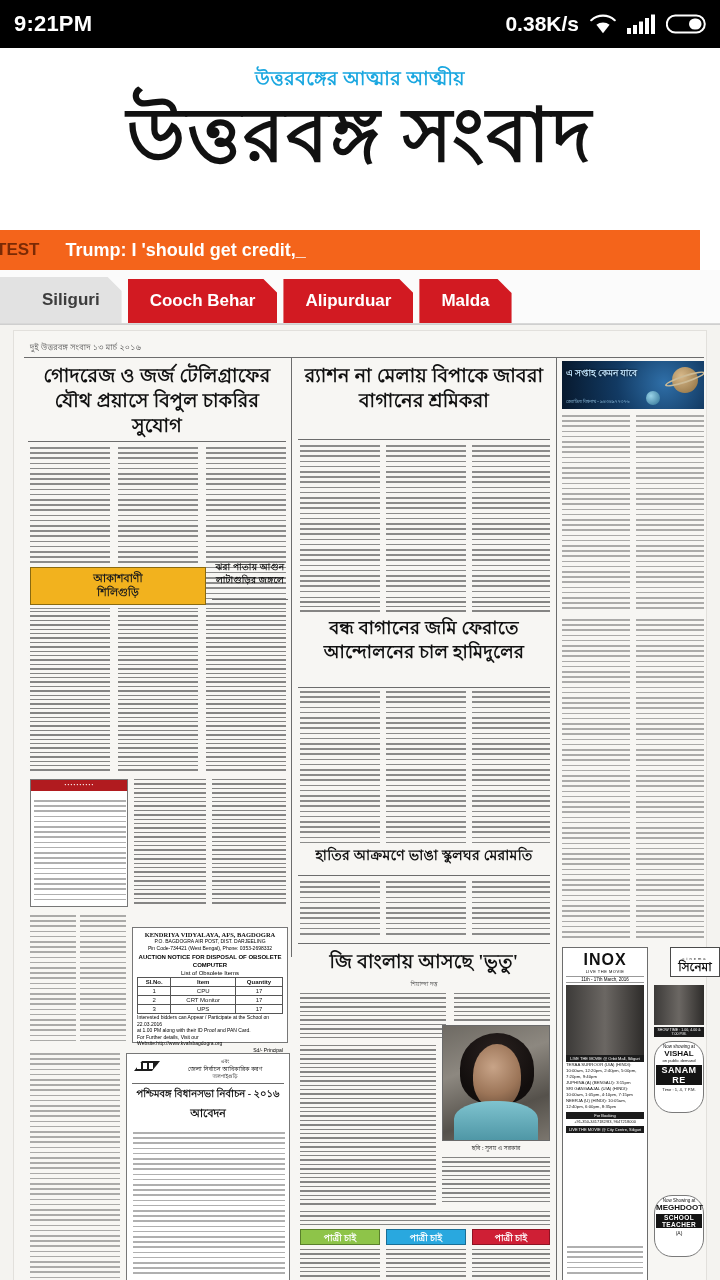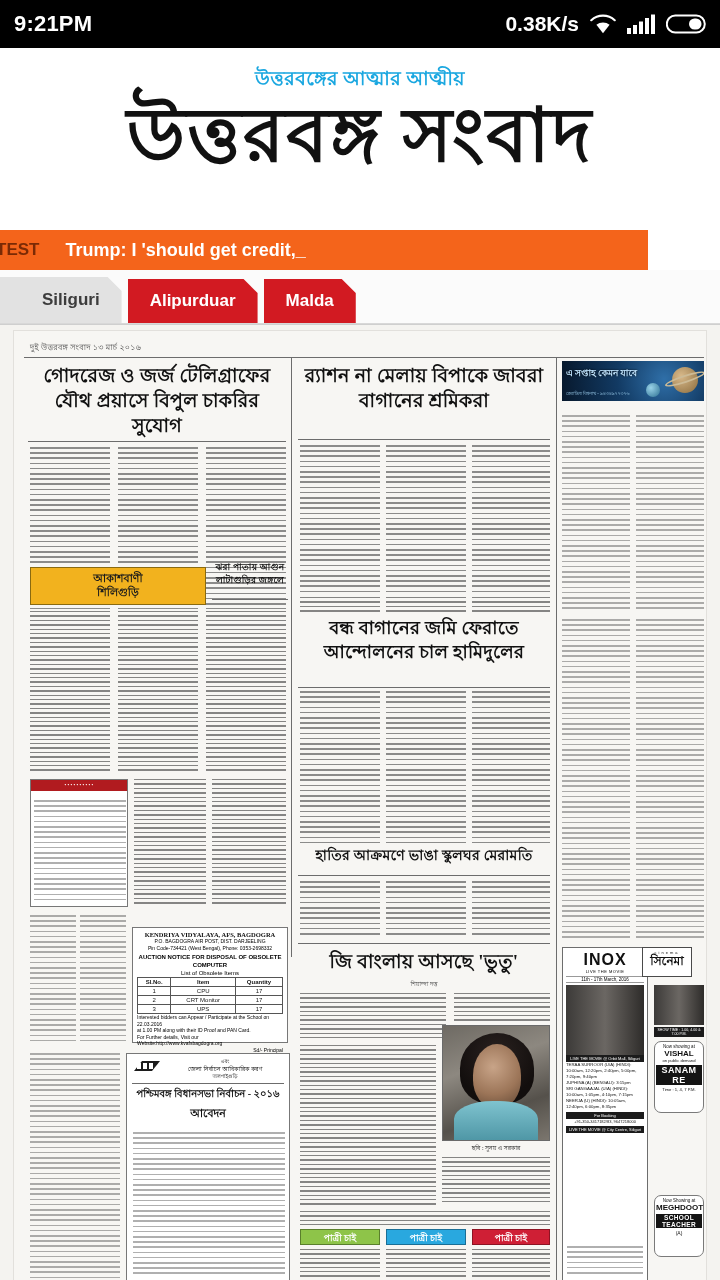--- a/index.html
+++ b/index.html
@@ -35,21 +35,21 @@
   }
   .mast-title {
     font-size:75px; line-height:1.18; color:#111; font-weight:bold;
     font-family:"Liberation Serif", serif;
     letter-spacing:2px; white-space:nowrap;
     margin-top:-4px;
   }
 
   
   .ticker {
-    width:648px; height:40px; background:#f4641b;
+    width:700px; height:40px; background:#f4641b;
     display:flex; align-items:center; overflow:hidden;text-align:center;
   }
   .ticker-tag {
     color:#7a2a05; font-size:17px; font-weight:bold;
     padding-left:0; margin-left:-4px; white-space:nowrap;
   }
   .ticker-text {
     color:#fff; font-size:18px; font-weight:bold;
     margin-left:26px; white-space:nowrap;
   }
@@ -188,21 +188,21 @@
   .inox-strip {
     background:linear-gradient(90deg,#3c3a38,#6b6763 50%,#2e2c2a);
   }
 
   .cinema-hdr {
     position:absolute; background:#fff; border:1px solid #4a4a4a;
     text-align:center;
   }
   .cin-card {
     position:absolute; background:#fff;
-    border:1px solid #7a7a7a; border-radius:7px; text-align:center;
+    border:1px solid #7a7a7a; border-radius:18px; text-align:center;
   }
   .cin-film {
     background:#141414; color:#fff; font-weight:bold;
     letter-spacing:.4px;
   }
   .patri {
     position:absolute; text-align:center; font-weight:bold; color:#fff;
     font-family:"Liberation Serif", serif;
   }
   .horo {
@@ -254,20 +254,24 @@
 
 <div class="ticker">
   <span class="ticker-tag">TEST</span>
   <span class="ticker-text">Trump: I 'should get credit,_</span>
 </div>
 
 <div class="tabstrip">
   <div class="tab active">
     <span class="tab-bg"></span>
     <span class="tab-label">Siliguri</span>
+  </div>
+  <div class="tab">
+    <span class="tab-bg"></span>
+    <span class="tab-label">Cooch Behar</span>
   </div>
   <div class="tab">
     <span class="tab-bg"></span>
     <span class="tab-label">Alipurduar</span>
   </div>
   <div class="tab">
     <span class="tab-bg"></span>
     <span class="tab-label">Malda</span>
   </div>
 </div>
@@ -409,21 +413,21 @@
     <div class="col tight" style="left:428px; top:826px; width:108px; height:46px;"></div>
     <div class="col tight" style="left:286px; top:880px; width:250px; height:14px;"></div>
 
     <div class="patri" style="left:286px; top:898px; width:80px; height:16px; line-height:16px; font-size:9px; background:#8ec449; border:1px solid #5a7f2c;">পাত্রী চাই</div>
     <div class="patri" style="left:372px; top:898px; width:80px; height:16px; line-height:16px; font-size:9px; background:#29a8df; border:1px solid #1a6e95;">পাত্রী চাই</div>
     <div class="patri" style="left:458px; top:898px; width:78px; height:16px; line-height:16px; font-size:9px; background:#cf1f35; border:1px solid #8d1323;">পাত্রী চাই</div>
     <div class="col tight" style="left:286px; top:918px; width:80px; height:30px;"></div>
     <div class="col tight" style="left:372px; top:918px; width:80px; height:30px;"></div>
     <div class="col tight" style="left:458px; top:918px; width:78px; height:30px;"></div>
 
-    <div class="horo" style="left:548px; top:30px; width:142px; height:40px;">
+    <div class="horo" style="left:548px; top:30px; width:142px; height:48px;">
       <div class="horo-t">এ সপ্তাহ কেমন যাবে</div>
       <div class="planet" style="right:6px; top:6px; width:26px; height:26px;
            background:radial-gradient(circle at 35% 35%, #d8b98a, #8a6b3c);"></div>
       <div style="position:absolute; right:-2px; top:14px; width:42px; height:8px;
            border-radius:50%; border:2px solid #cdbb96; transform:rotate(-18deg);"></div>
       <div class="planet" style="right:44px; bottom:4px; width:14px; height:14px;
            background:radial-gradient(circle at 35% 35%, #9ad3e8, #2b6f92);"></div>
       <div style="position:absolute; left:4px; bottom:3px; font-size:4.5px; color:#9fd0ef;">জ্যোতিষ বিশ্বনাথ - ৯৪৩৪৯৭৭৩৭৬</div>
     </div>
 
@@ -441,21 +445,21 @@
       <div style="font-size:4.3px; line-height:1.4; color:#111;">TERAA SURROOR (U/A) (HINDI): 10:00am, 12:20pm, 2:40pm, 5:00pm, 7:20pm, 9:40pm</div>
       <div style="font-size:4.3px; line-height:1.4; color:#111;">JUPHINA (A) (BENGALI): 3:15pm</div>
       <div style="font-size:4.3px; line-height:1.4; color:#111;">SRI GANGAAJAL (U/A) (HINDI): 10:00am, 1:05pm, 4:10pm, 7:15pm</div>
       <div style="font-size:4.3px; line-height:1.4; color:#111;">NEERJA (U) (HINDI): 10:05am, 12:40pm, 6:00pm, 8:35pm</div>
       <div style="background:#1b1b1b; color:#fff; font-size:4px; text-align:center; padding:1px; margin-top:2px;">For Booking</div>
       <div style="font-size:4px; text-align:center; color:#111;">+91-350-3417182/83, 9647218000</div>
       <div style="background:#1b1b1b; color:#fff; font-size:4px; text-align:center; padding:1px; margin-top:2px;">LIVE THE MOVIE @ City Centre, Siliguri</div>
       <div class="col dim" style="position:absolute; left:4px; bottom:4px; width:76px; height:30px;"></div>
     </div>
 
-    <div class="cinema-hdr" style="left:628px; top:616px; width:50px; height:30px; padding-top:2px;">
+    <div class="cinema-hdr" style="left:656px; top:616px; width:50px; height:30px; padding-top:8px;">
       <div style="font-size:4px; letter-spacing:2px; color:#111;">cinema</div>
       <div style="font-size:12px; font-weight:bold; font-family:'Liberation Serif', serif; color:#111; line-height:1;">সিনেমা</div>
     </div>
     <div class="inox-strip" style="position:absolute; left:640px; top:654px; width:50px; height:40px;"></div>
     <div style="position:absolute; left:640px; top:696px; width:50px; background:#1b1b1b; color:#fff; font-size:3.6px; text-align:center; padding:1px;">SHOW TIME : 1.00, 4.00 &amp; 7.00 P.M.</div>
 
     <div class="cin-card" style="left:640px; top:710px; width:50px; height:72px; padding:2px 1px;">
       <div style="font-size:4.5px; color:#111;">Now showing at</div>
       <div style="font-size:8px; font-weight:bold; color:#111;">VISHAL</div>
       <div style="font-size:4.2px; color:#111;">on public demand</div>

